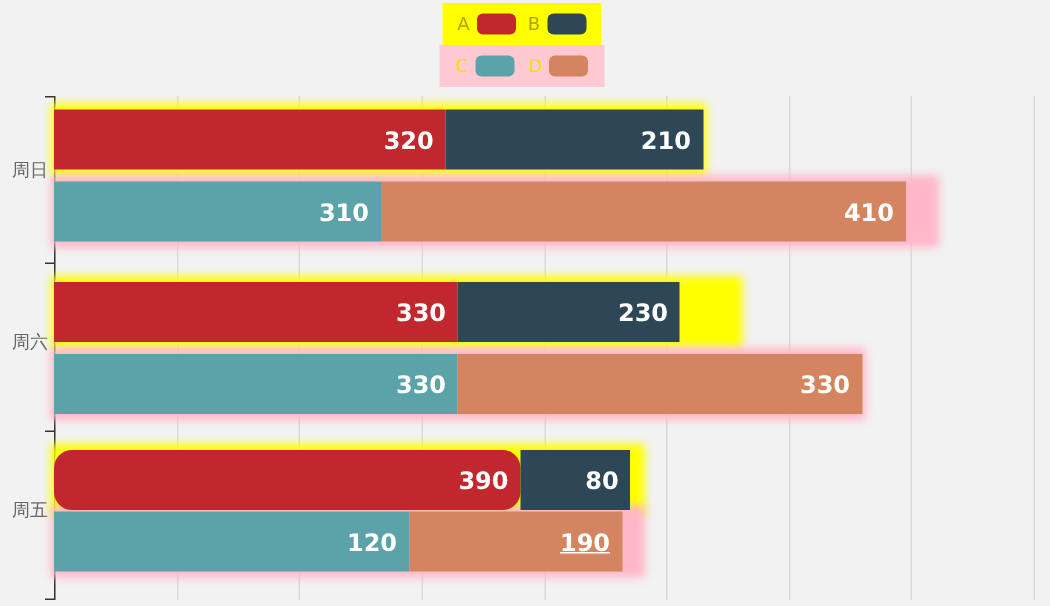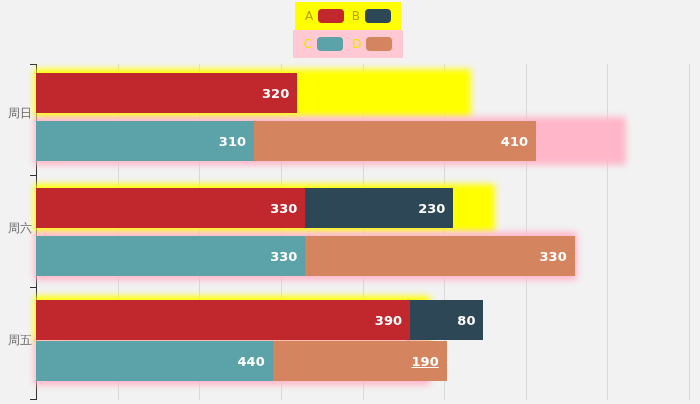--- a/index.html
+++ b/index.html
@@ -126,21 +126,21 @@
 
   .seg {
     position: relative;
     z-index: 3;
     display: flex;
     align-items: center;
     justify-content: flex-end;
     box-sizing: border-box;
     padding-right: 8px;
     color: #ffffff;
-    font-size: 13px;
+    font-size: 16px;
     font-weight: bold;
     white-space: nowrap;
     overflow: hidden;
   }
 </style>
 </head>
 <body>
 
 <div id="chart-root">
 
@@ -192,41 +192,42 @@
   <div id="cat-labels">
       <div class="cat-label" style="top: 107px; left: -28px; right: auto; width: 60px;">周日</div>
       <div class="cat-label" style="top: 222px; left: -28px; right: auto; width: 60px;">周六</div>
       <div class="cat-label" style="top: 334px; left: -28px; right: auto; width: 60px;">周五</div>
     </div>
 
   <div id="bars">
       <div class="glow yellow" style="left: 34px; top: 69px; width: 436.613px; height: 48px;"></div>
       <div class="bar-track" style="position: absolute; left: 36px; top: 73px; height: 40px; display: flex;">
         <div class="seg" style="width: 261.2px; background: rgb(193, 40, 45);">320</div>
+        <div class="seg" style="width: 171.412px; background: rgb(46, 71, 86);">210</div>
       </div>
       <div class="glow pink" style="left: 34px; top: 117px; width: 591.7px; height: 48px;"></div>
       <div class="bar-track" style="position: absolute; left: 36px; top: 121px; height: 40px; display: flex;">
         <div class="seg" style="width: 218px; background: rgb(91, 163, 168);">310</div>
-        <div class="seg" style="width: 282px; background: rgb(212, 133, 95);">410</div>
+        <div class="seg" style="width: 350px; background: rgb(212, 133, 95);">410</div>
       </div>
       <div class="glow yellow" style="left: 34px; top: 184px; width: 461.1px; height: 48px;"></div>
       <div class="bar-track" style="position: absolute; left: 36px; top: 188px; height: 40px; display: flex;">
         <div class="seg" style="width: 269.363px; background: rgb(193, 40, 45);">330</div>
         <div class="seg" style="width: 148px; background: rgb(46, 71, 86);">230</div>
       </div>
       <div class="glow pink" style="left: 34px; top: 232px; width: 542.725px; height: 48px;"></div>
       <div class="bar-track" style="position: absolute; left: 36px; top: 236px; height: 40px; display: flex;">
         <div class="seg" style="width: 269.363px; background: rgb(91, 163, 168);">330</div>
         <div class="seg" style="width: 269.363px; background: rgb(212, 133, 95);">330</div>
       </div>
       <div class="glow yellow" style="left: 34px; top: 296px; width: 395.8px; height: 48px;"></div>
       <div class="bar-track" style="position: absolute; left: 36px; top: 300px; height: 40px; display: flex;">
-        <div class="seg" style="width: 374px; background: rgb(193, 40, 45);">390</div>
+        <div class="seg" style="width: 311px; background: rgb(193, 40, 45); border-radius: 12px;">390</div>
         <div class="seg" style="width: 73.4625px; background: rgb(46, 71, 86);">80</div>
       </div>
       <div class="glow pink" style="left: 34px; top: 337px; width: 395.8px; height: 48px;"></div>
       <div class="bar-track" style="position: absolute; left: 36px; top: 341px; height: 40px; display: flex;">
-        <div class="seg" style="width: 236.713px; background: rgb(91, 163, 168);">440</div>
-        <div class="seg" style="width: 174px; background: rgb(212, 133, 95); text-decoration: underline;">190</div>
+        <div class="seg" style="width: 236.713px; background: rgb(91, 163, 168);">120</div>
+        <div class="seg" style="width: 142px; background: rgb(212, 133, 95); text-decoration: underline;">190</div>
       </div>
     </div>
 
 </div>
 
 </body></html>

